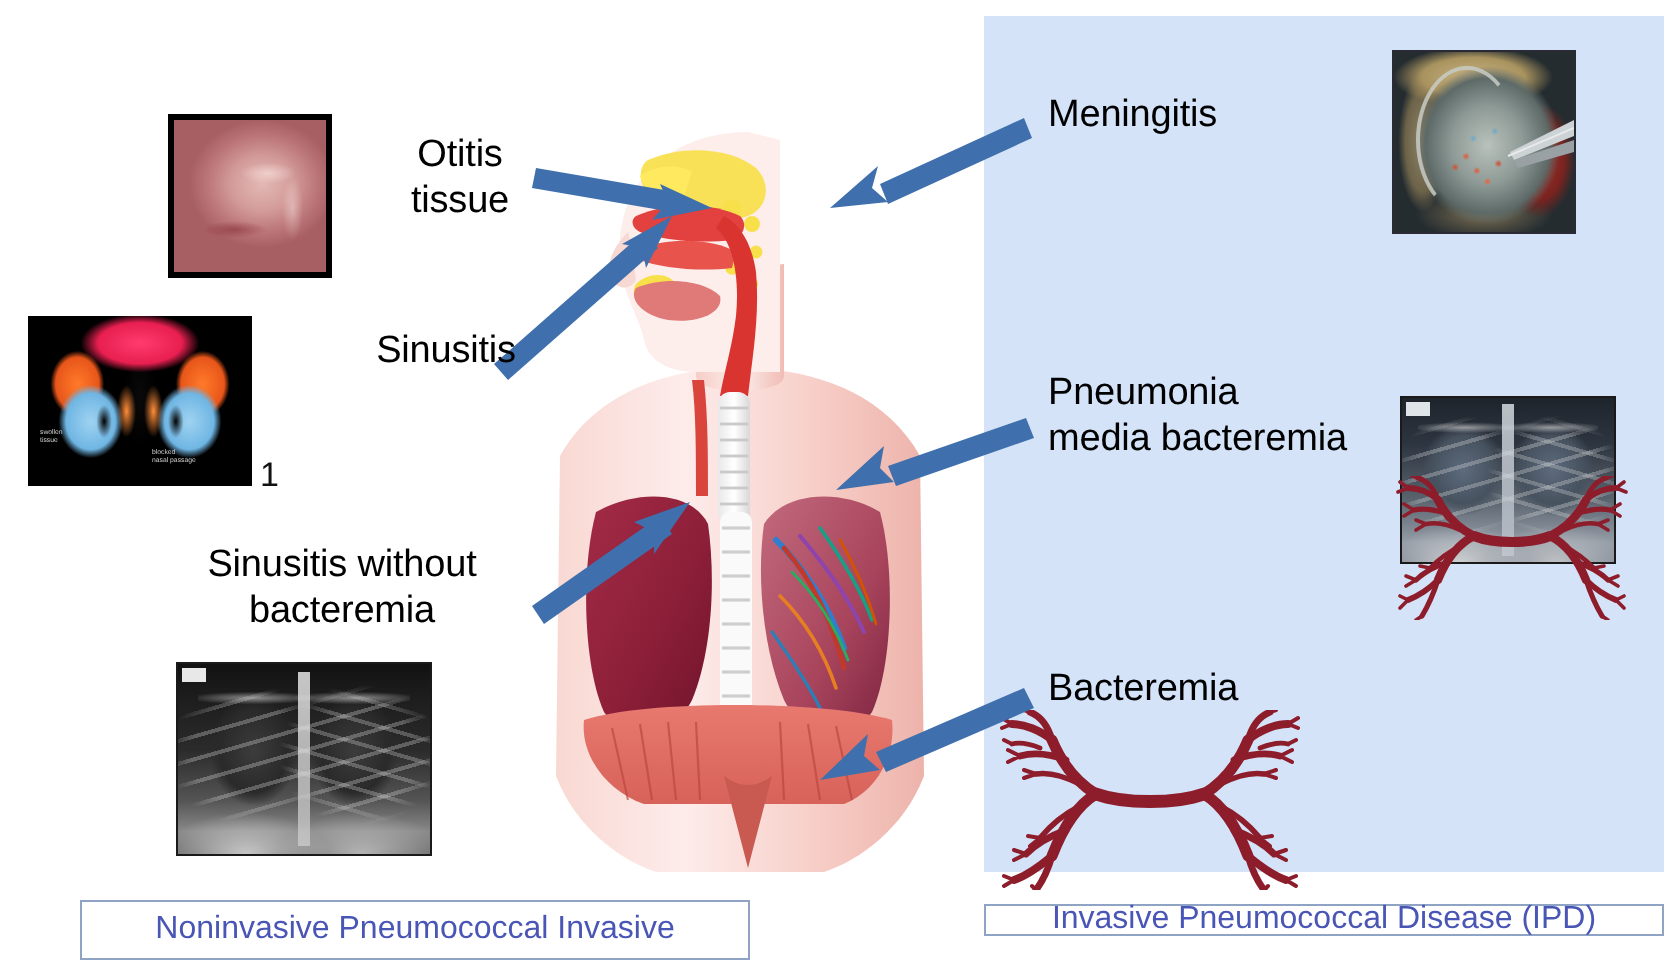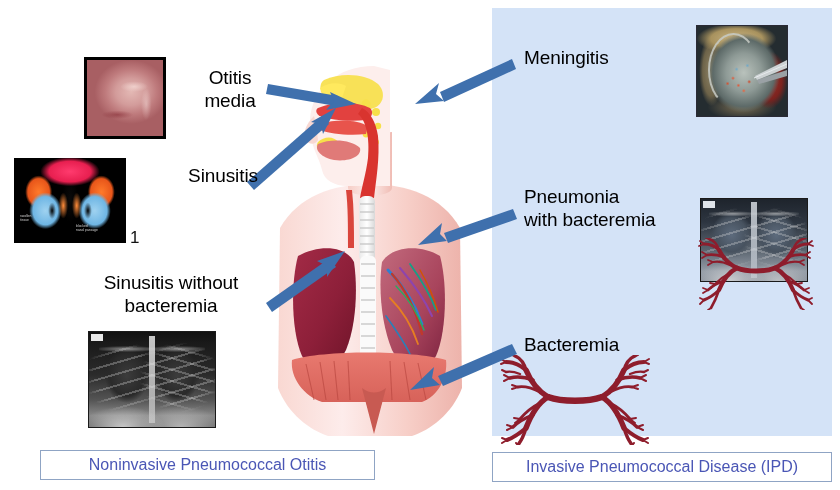--- a/index.html
+++ b/index.html
@@ -489,31 +489,31 @@
       </g>
 
       <g>
         <path d="M512 344 L 438 376 L 443 386 L 517 354 Z"></path>
         <path d="M410 390 L 440 385 L 432 378 L 434 367 Z"></path>
       </g>
     </g>
   </svg>
 
   <div class="lbl lbl-center" style="left:182px; top:66px; width:96px;">Otitis
-media</div>
+tissue</div>
 
   <div class="lbl lbl-left" style="left:158px; top:164px; width:130px;text-align:center;">Sinusitis</div>
 
   <div class="lbl lbl-center" style="left:76px; top:271px; width:190px;">Sinusitis without
 bacteremia</div>
 
   <div class="lbl lbl-left" style="left:524px; top:46px; width:180px;">Meningitis</div>
 
   <div class="lbl lbl-left" style="left:524px; top:185px; width:190px;">Pneumonia
-with bacteremia</div>
+media bacteremia</div>
 
   <div class="lbl lbl-left" style="left:524px; top:333px; width:180px;">Bacteremia</div>
 
-  <div class="caption-box" style="left:40px; top:450px; width:335px; height:30px;">Noninvasive Pneumococcal Otitis</div>
-
-  <div class="caption-box" style="left:492px; top:452px; width:340px; height:30px;">Invasive Pneumococcal Disease (IPD)</div>
+  <div class="caption-box" style="left:40px; top:450px; width:335px; height:30px;">Noninvasive Pneumococcal Invasive</div>
+
+  <div class="caption-box" style="left:492px; top:452px; width:340px; height:16px;">Invasive Pneumococcal Disease (IPD)</div>
 
 </div>
 
 </body></html>

